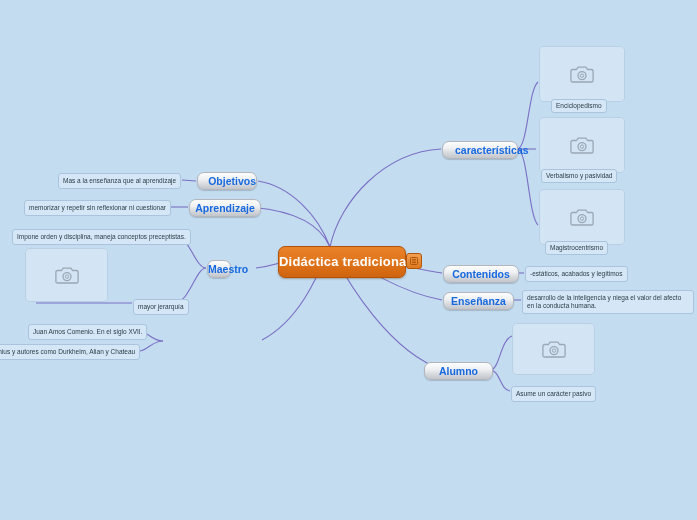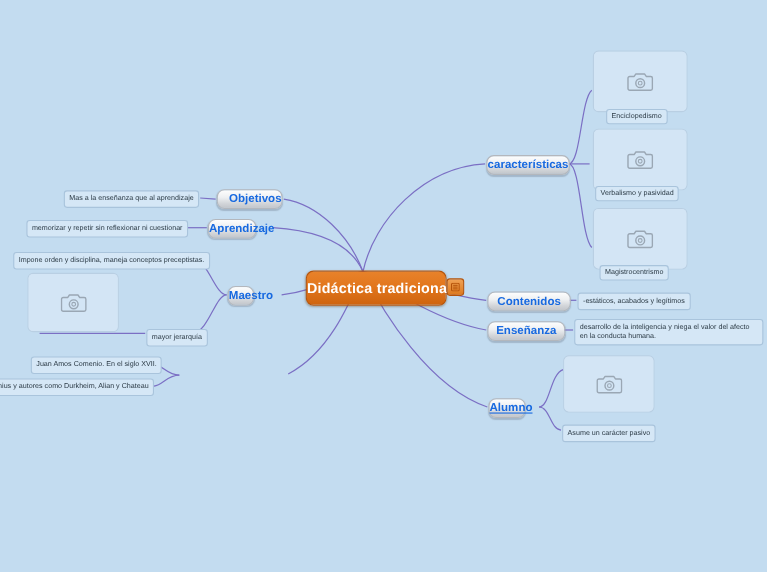--- a/index.html
+++ b/index.html
@@ -173,40 +173,40 @@
       <rect x="0.5" y="0.5" width="7" height="7" rx="1" fill="none" stroke="#b4530a" stroke-width="1"></rect>
       <line x1="2" y1="2.4" x2="6" y2="2.4" stroke="#b4530a" stroke-width="0.9"></line>
       <line x1="2" y1="4" x2="6" y2="4" stroke="#b4530a" stroke-width="0.9"></line>
       <line x1="2" y1="5.6" x2="6" y2="5.6" stroke="#b4530a" stroke-width="0.9"></line>
     </svg>
   </div>
 
   <div class="node branch" style="left:197px; top:172px; width:60px;text-align:right;">Objetivos</div>
   <div class="node leaf" style="left:58px; top:173px;">Mas a la enseñanza que al aprendizaje</div>
 
-  <div class="node branch" style="left:189px; top:199px; width:44px;">Aprendizaje</div>
+  <div class="node branch" style="left:189px; top:199px; width:72px;">Aprendizaje</div>
   <div class="node leaf" style="left:24px; top:200px;">memorizar y repetir sin reflexionar ni cuestionar</div>
 
   <div class="node branch" style="left:207px; top:260px; width:24px;">Maestro</div>
   <div class="node leaf" style="left:12px; top:229px;">Impone orden y disciplina, maneja conceptos preceptistas.</div>
   <div class="node imgnode" style="left:25px; top:248px; width:83px; height:54px;">
     <div class="inner">
       <svg class="cam" width="24" height="20" viewBox="0 0 24 20" aria-hidden="true">
         <path d="M2.5,5.5 h4 l1.6,-2.3 h7.8 l1.6,2.3 h4 a1.6,1.6 0 0 1 1.6,1.6 v9.3 a1.6,1.6 0 0 1 -1.6,1.6 h-19 a1.6,1.6 0 0 1 -1.6,-1.6 v-9.3 a1.6,1.6 0 0 1 1.6,-1.6 z" fill="none" stroke="#9aa7b4" stroke-width="1.3" stroke-linejoin="round"></path>
         <circle cx="12" cy="11.6" r="4" fill="none" stroke="#9aa7b4" stroke-width="1.3"></circle>
         <circle cx="12" cy="11.6" r="1.7" fill="none" stroke="#9aa7b4" stroke-width="1"></circle>
       </svg>
     </div>
   </div>
   <div class="node leaf" style="left:133px; top:299px;">mayor jerarquía</div>
 
   <div class="node leaf" style="left:28px; top:324px;">Juan Amos Comenio. En el siglo XVII.</div>
   <div class="node leaf" style="left:-10px; top:344px;">chius y autores como Durkheim, Alian y Chateau</div>
 
-  <div class="node branch" style="left:442px; top:141px; width:76px;">características</div>
+  <div class="node branch" style="left:442px; top:141px; width:76px;padding-left:12px;">características</div>
 
   <div class="node imgnode" style="left:539px; top:46px; width:86px; height:56px;">
     <div class="inner">
       <svg class="cam" width="24" height="20" viewBox="0 0 24 20" aria-hidden="true">
         <path d="M2.5,5.5 h4 l1.6,-2.3 h7.8 l1.6,2.3 h4 a1.6,1.6 0 0 1 1.6,1.6 v9.3 a1.6,1.6 0 0 1 -1.6,1.6 h-19 a1.6,1.6 0 0 1 -1.6,-1.6 v-9.3 a1.6,1.6 0 0 1 1.6,-1.6 z" fill="none" stroke="#9aa7b4" stroke-width="1.3" stroke-linejoin="round"></path>
         <circle cx="12" cy="11.6" r="4" fill="none" stroke="#9aa7b4" stroke-width="1.3"></circle>
         <circle cx="12" cy="11.6" r="1.7" fill="none" stroke="#9aa7b4" stroke-width="1"></circle>
       </svg>
     </div>
   </div>
@@ -233,21 +233,21 @@
     </div>
   </div>
   <div class="caption" style="left:545px; top:241px;">Magistrocentrismo</div>
 
   <div class="node branch" style="left:443px; top:265px; width:76px;">Contenidos</div>
   <div class="node leaf" style="left:525px; top:266px;">-estáticos, acabados y legítimos</div>
 
   <div class="node branch" style="left:443px; top:292px; width:71px;">Enseñanza</div>
   <div class="node leaf wrap" style="left:522px; top:290px; width:172px;">desarrollo de la inteligencia y niega el valor del afecto en la conducta humana.</div>
 
-  <div class="node branch" style="left:444px; top:362px; width:34px;text-decoration:underline;">Alumno</div>
+  <div class="node branch" style="left:424px; top:362px; width:69px;">Alumno</div>
   <div class="node imgnode" style="left:512px; top:323px; width:83px; height:52px;">
     <div class="inner">
       <svg class="cam" width="24" height="20" viewBox="0 0 24 20" aria-hidden="true">
         <path d="M2.5,5.5 h4 l1.6,-2.3 h7.8 l1.6,2.3 h4 a1.6,1.6 0 0 1 1.6,1.6 v9.3 a1.6,1.6 0 0 1 -1.6,1.6 h-19 a1.6,1.6 0 0 1 -1.6,-1.6 v-9.3 a1.6,1.6 0 0 1 1.6,-1.6 z" fill="none" stroke="#9aa7b4" stroke-width="1.3" stroke-linejoin="round"></path>
         <circle cx="12" cy="11.6" r="4" fill="none" stroke="#9aa7b4" stroke-width="1.3"></circle>
         <circle cx="12" cy="11.6" r="1.7" fill="none" stroke="#9aa7b4" stroke-width="1"></circle>
       </svg>
     </div>
   </div>
   <div class="node leaf" style="left:511px; top:386px;">Asume un carácter pasivo</div>

